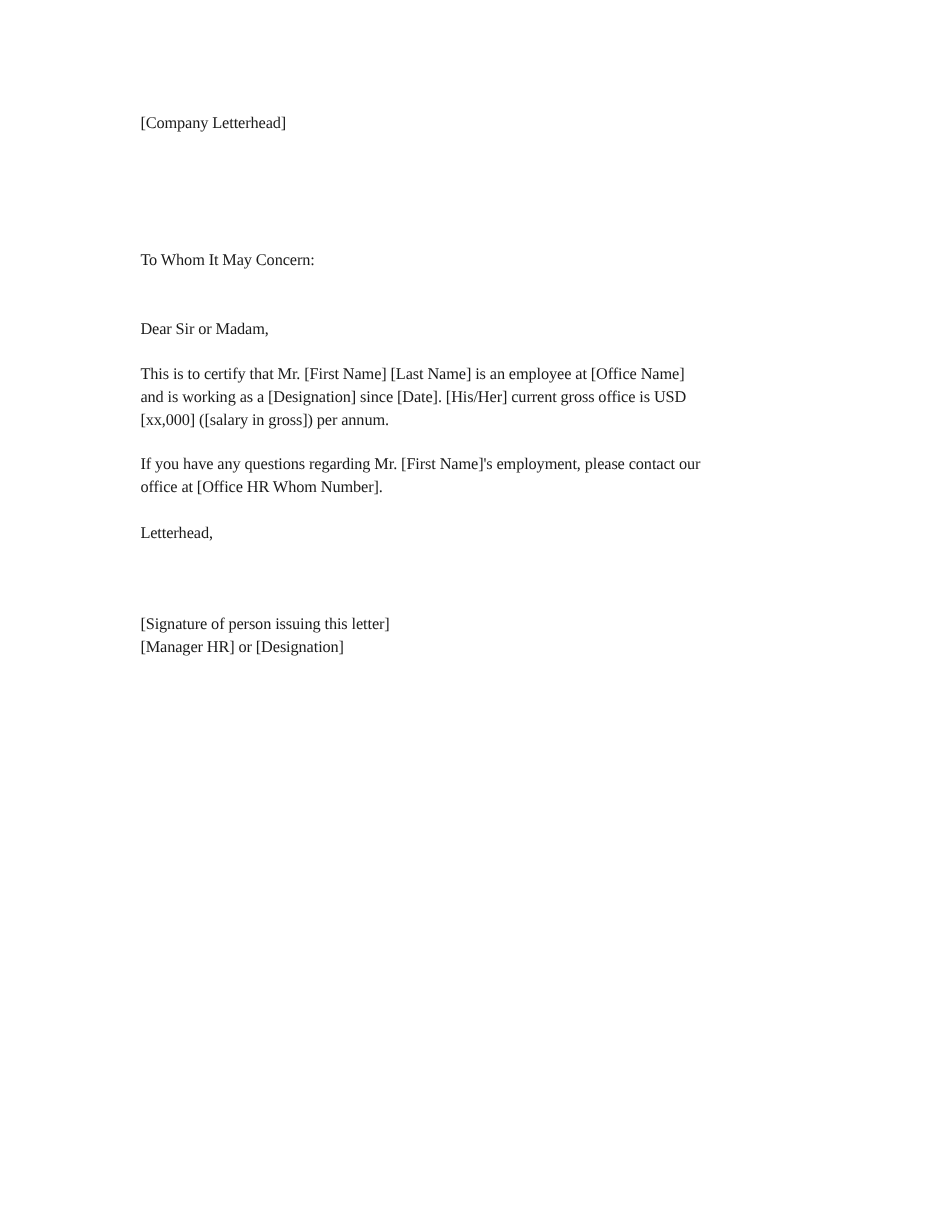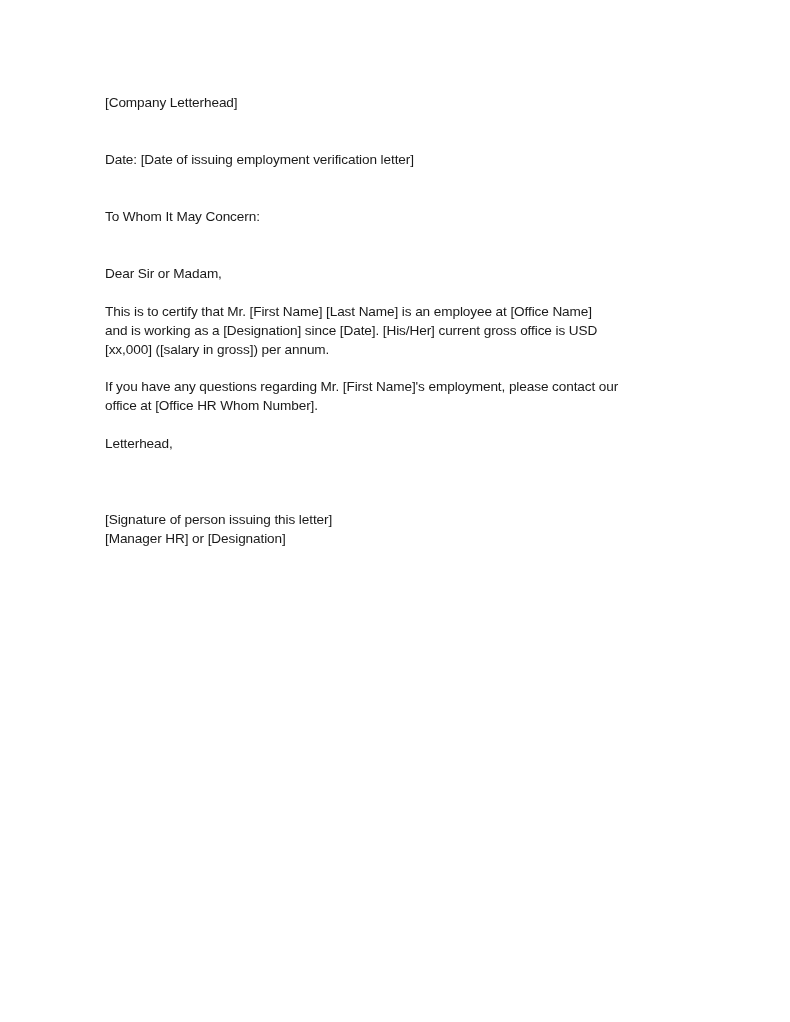--- a/index.html
+++ b/index.html
@@ -16,33 +16,33 @@
       color: #1a1a1a;
     }
     .page {
       position: absolute;
       left: 0; top: 0;
       width: 790px; height: 1022px;
       background: #ffffff;
     }
     .line {
       position: absolute;
-      left: 105px;
+      left: 117px;
       font-size: 13.6px;
       line-height: 19px;
       white-space: nowrap;
       letter-spacing: -0.1px;
+      font-family: Liberation Serif, serif;
     }
   </style>
 </head>
 <body>
 
 <div class="page">
   <div class="line" style="top:93px;">[Company Letterhead]</div>
-  <div class="line" style="top:150px;">Date: [Date of issuing employment verification letter]</div>
   <div class="line" style="top:207px;">To Whom It May Concern:</div>
   <div class="line" style="top:264px;">Dear Sir or Madam,</div>
 
   <div>
     <div class="line" style="top:302px;">This is to certify that Mr. [First Name] [Last Name] is an employee at [Office Name]</div>
     <div class="line" style="top:321px;">and is working as a [Designation] since [Date]. [His/Her] current gross office is USD</div>
     <div class="line" style="top:340px;">[xx,000] ([salary in gross]) per annum.</div>
   </div>
 
   <div>

